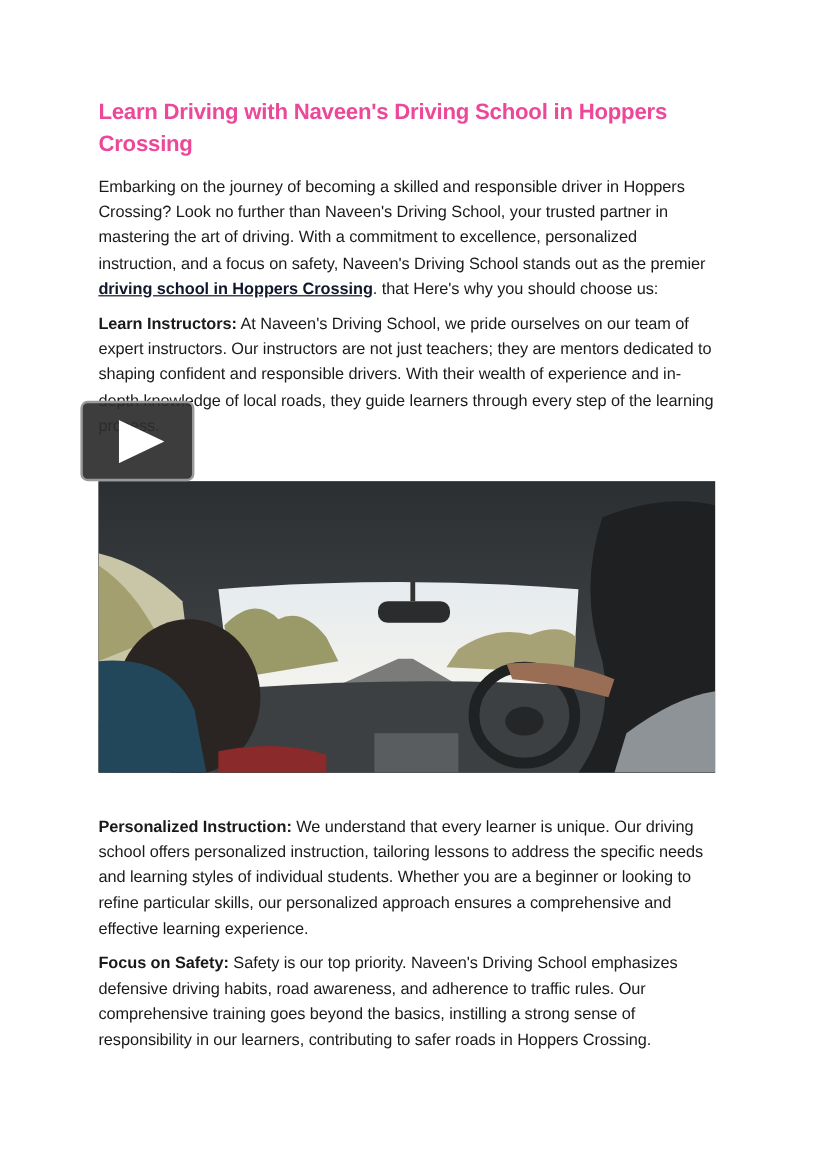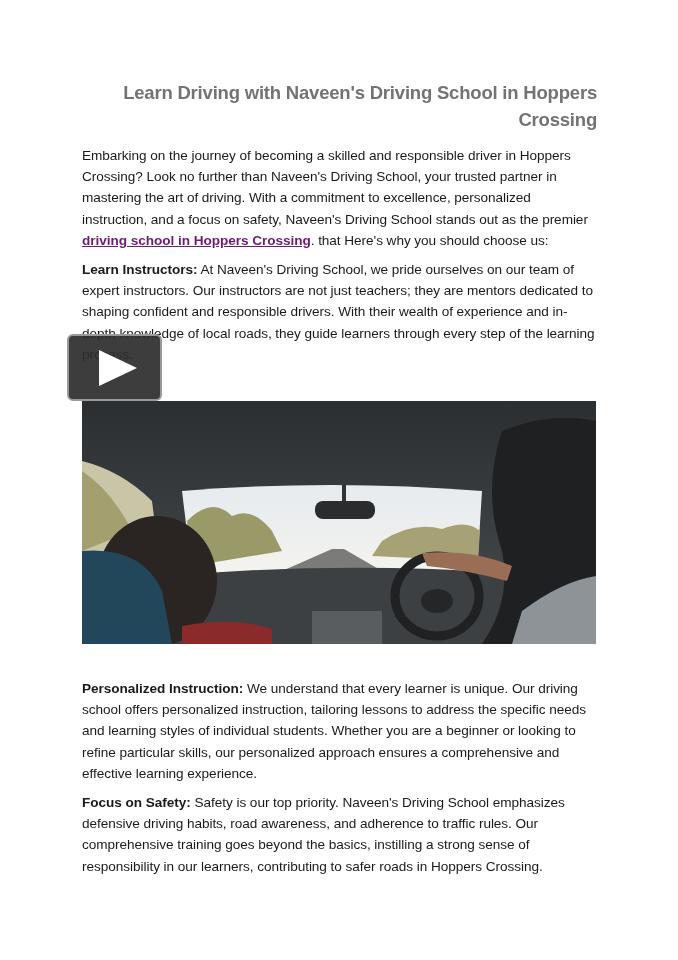--- a/index.html
+++ b/index.html
@@ -3,25 +3,25 @@
 <meta charset="utf-8">
 <style>
   html, body { margin: 0; padding: 0; }
   body {
     width: 678px; height: 960px; background: #ffffff; position: relative; overflow: hidden;
     font-family: "Liberation Sans", "DejaVu Sans", sans-serif; color: #1a1a1a;
   }
   .page { position: absolute; left: 82px; top: 79px; width: 515px; }
   h1 {
     font-size: 18.5px; font-weight: bold; line-height: 27px; margin: 0 0 12px 0;
-    color: #737373; letter-spacing: -0.2px; text-align: right;
+    color: #ec4899; letter-spacing: -0.2px;
   }
   p { font-size: 13.6px; line-height: 21.2px; margin: 0 0 8px 0; letter-spacing: -0.05px; }
   .lead { font-weight: bold; }
-  a.link { color: #701a75; font-weight: bold; }
+  a.link { color: #0f172a; font-weight: bold; }
   .photo {
     position: absolute; left: 82px; top: 401px; width: 514px; height: 243px; overflow: hidden;
     background: #3a3d40;
   }
   .p2 { position: absolute; left: 82px; top: 657px; width: 515px; margin-top: 21px; }
   .play {
     position: absolute; left: 67px; top: 334px; width: 95px; height: 67px;
     background: rgba(45,45,45,0.92); border-radius: 6px; border: 2px solid #9a9a9a;
     box-sizing: border-box; cursor: pointer;
   }

